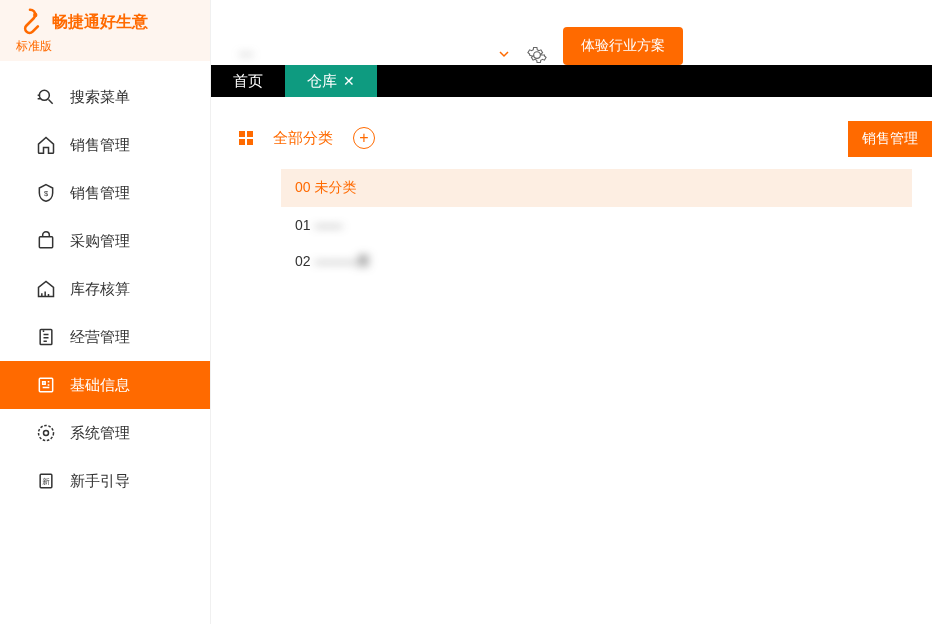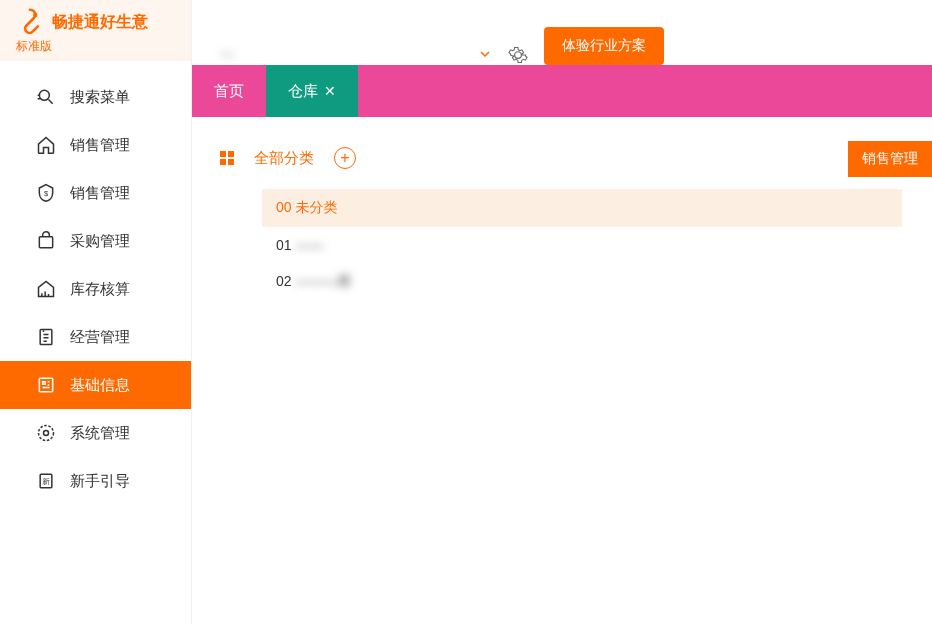--- a/index.html
+++ b/index.html
@@ -1,39 +1,39 @@
 <!DOCTYPE html>
 <html><head>
   <meta charset="utf-8">
   <style>
     * { margin: 0; padding: 0; box-sizing: border-box; }
     body { font-family: -apple-system, "Microsoft YaHei", sans-serif; display: flex; height: 624px; width: 932px; overflow: hidden; background: #fff; }
     
-    .sidebar { width: 192px; background: #fff; display: flex; flex-direction: column; border-right: 1px solid #f0f0f0; }
+    .sidebar { width: 211px; background: #fff; display: flex; flex-direction: column; border-right: 1px solid #f0f0f0; }
     .logo-area { background: #fef5ef; padding: 8px 16px 6px; }
     .logo-row { display: flex; align-items: center; gap: 8px; }
     .logo-icon { width: 28px; height: 28px; }
     .logo-text { color: #ff6a00; font-size: 16px; font-weight: bold; }
     .version-badge { color: #ff6a00; font-size: 12px; margin-top: 2px; }
     
     .nav-list { flex: 1; padding-top: 12px; }
     .nav-item { display: flex; align-items: center; gap: 14px; padding: 14px 0 14px 36px; font-size: 15px; color: #333; cursor: pointer; }
     .nav-item.active { background: #ff6a00; color: #fff; }
     .nav-icon { width: 20px; height: 20px; flex-shrink: 0; }
     
     .main { flex: 1; display: flex; flex-direction: column; min-width: 0; }
     
     .topbar { height: 65px; display: flex; align-items: flex-end; padding: 0 20px; gap: 16px; }
     .company-select { display: flex; align-items: center; gap: 8px; padding: 4px 8px; cursor: pointer; filter: blur(4px); -webkit-filter: blur(4px); }
     .company-text { font-size: 14px; color: #666; }
     .chevron-down { color: #ff6a00; margin-left: 220px; }
     .gear-btn { cursor: pointer; color: #666; display: flex; align-items: center; }
     .cta-btn { background: #ff6a00; color: #fff; border: none; padding: 10px 18px; border-radius: 4px; font-size: 14px; cursor: pointer; }
     
-    .tabbar { background: #ec4899; display: flex; align-items: stretch; height: 52px; }
+    .tabbar { background: #000000; display: flex; align-items: stretch; height: 32px; }
     .tab { display: flex; align-items: center; gap: 6px; padding: 0 22px; color: #fff; font-size: 15px; cursor: pointer; }
     .tab.active { background: #0e9b80; }
     .tab-close { font-size: 14px; cursor: pointer; }
     
     .content { flex: 1; padding: 30px 20px 20px 28px; position: relative; }
     .content-header { display: flex; align-items: center; gap: 20px; color: #ff6a00; font-size: 15px; margin-bottom: 20px; }
     .grid-icon { width: 14px; height: 14px; }
     .add-circle { width: 22px; height: 22px; border: 1px solid #ff6a00; border-radius: 50%; display: flex; align-items: center; justify-content: center; color: #ff6a00; font-size: 16px; cursor: pointer; }
     .finish-btn { position: absolute; top: 24px; right: 0; background: #ff6a00; color: #fff; border: none; padding: 9px 14px; font-size: 14px; cursor: pointer; }
     

